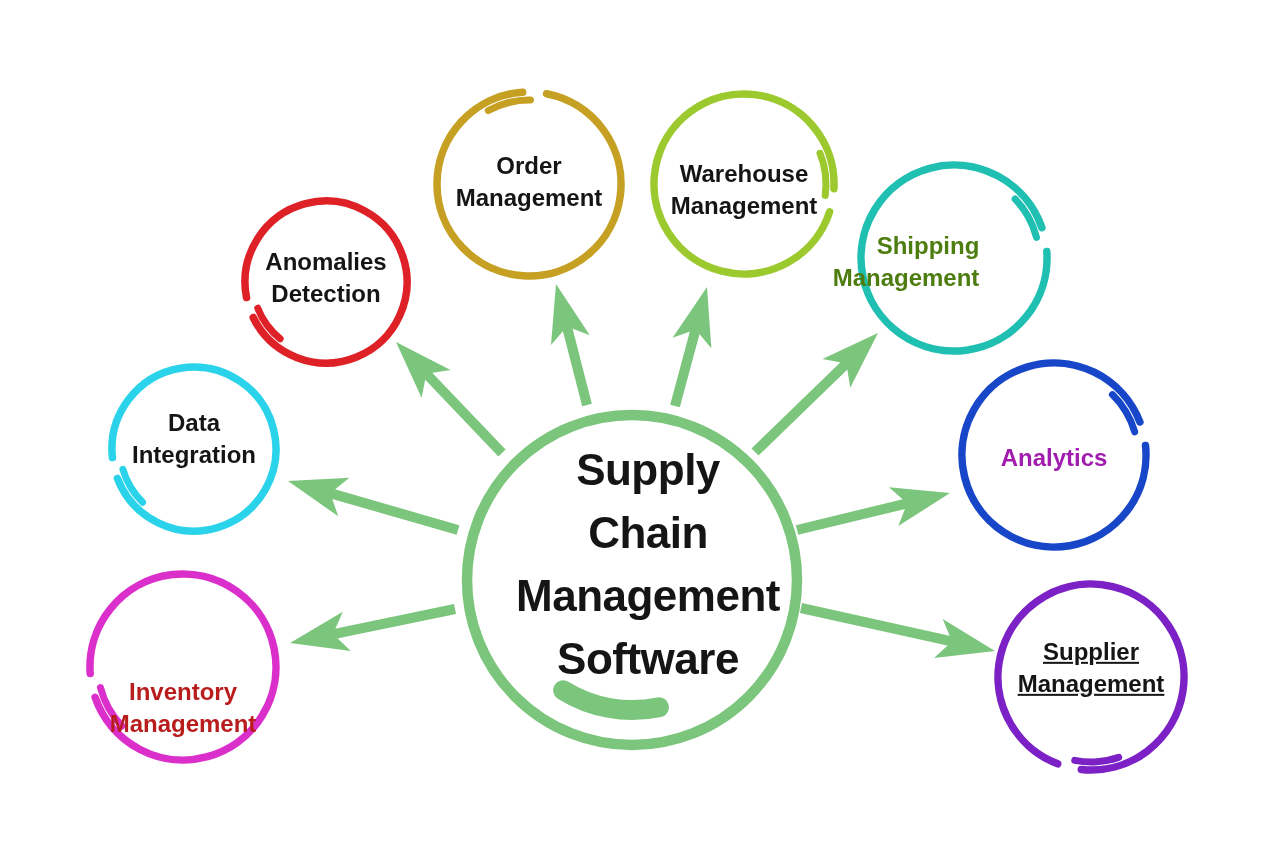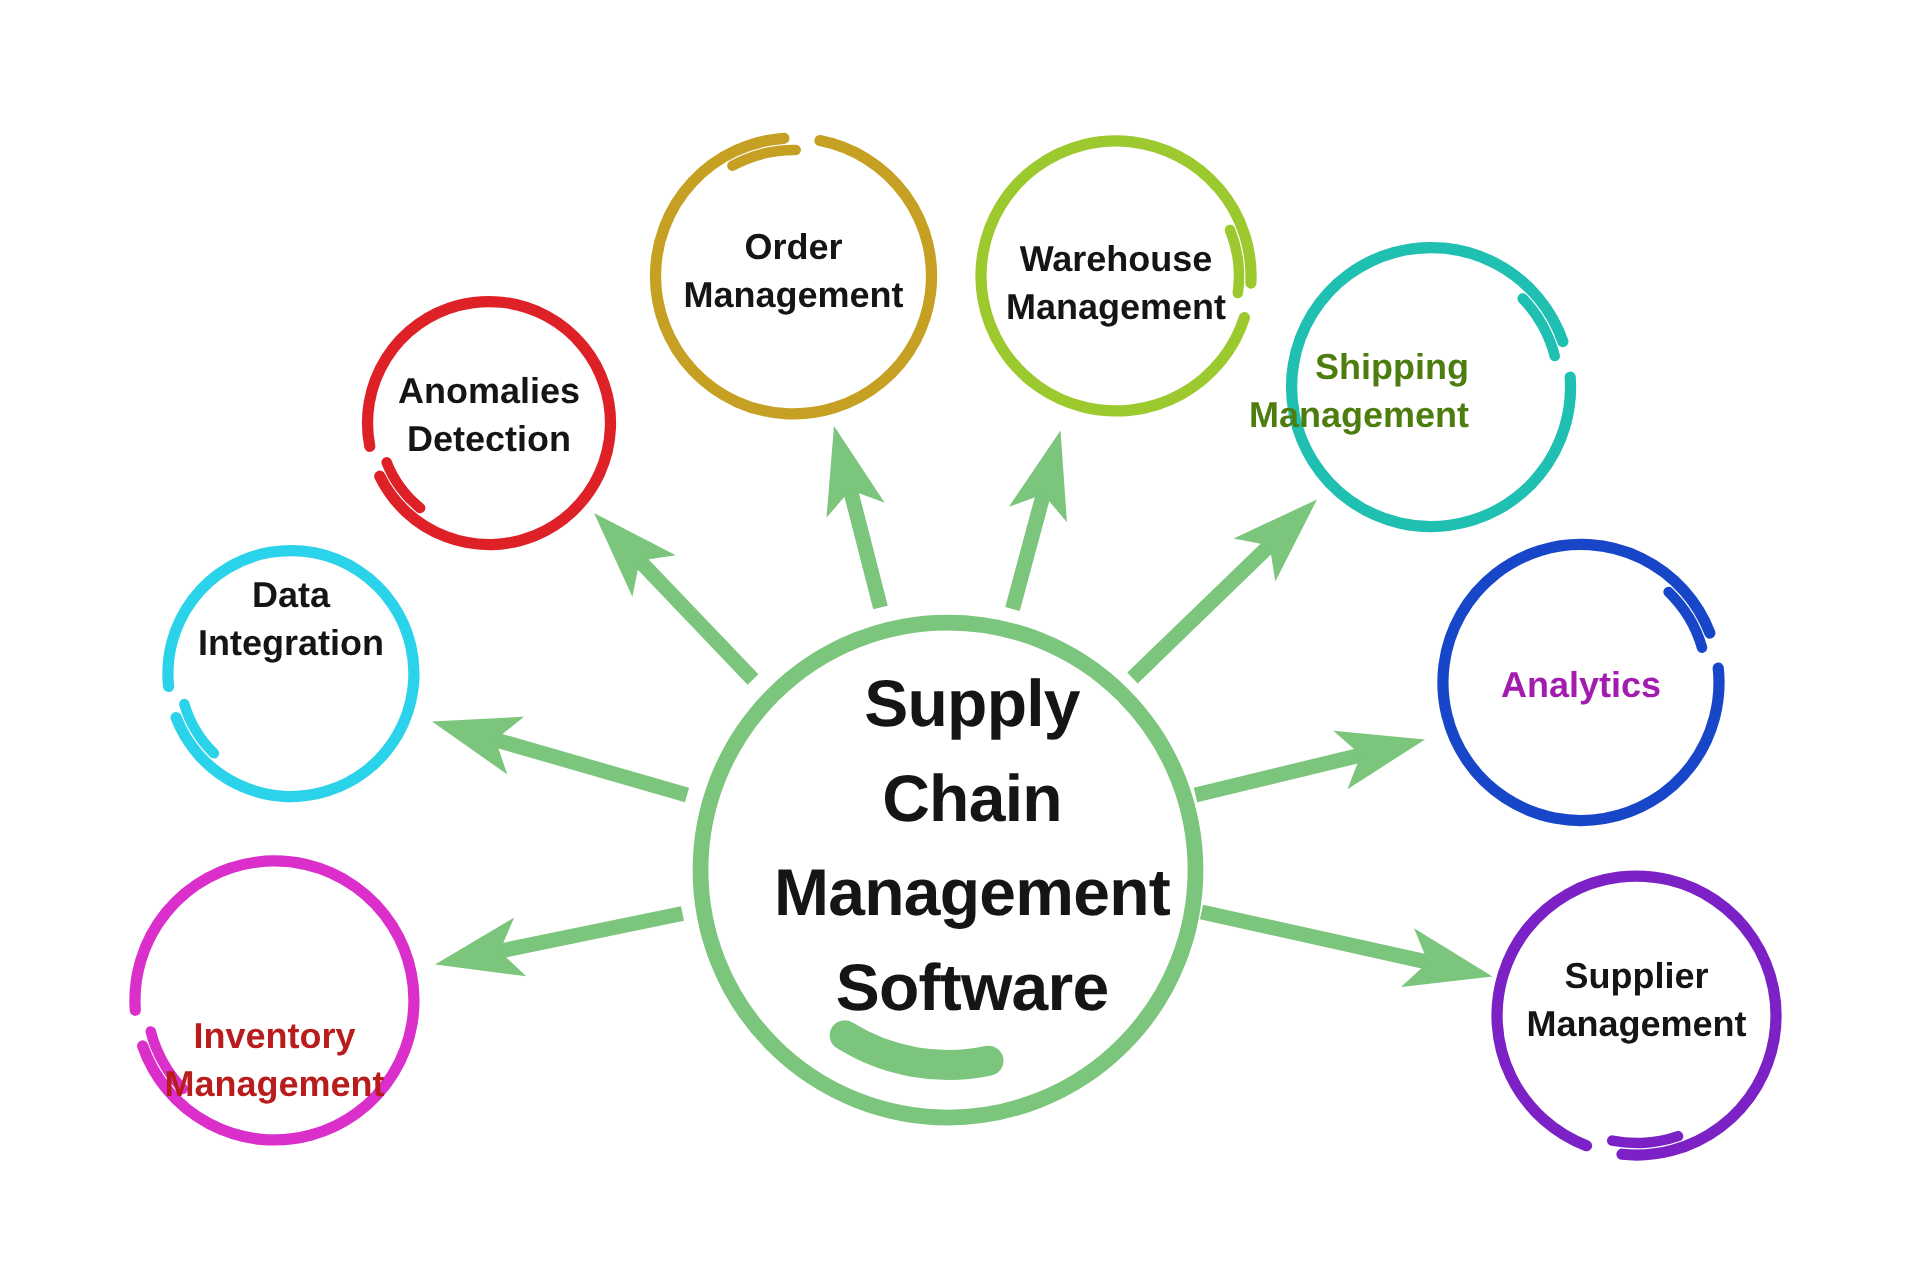--- a/index.html
+++ b/index.html
@@ -70,25 +70,25 @@
     </svg>
   <div id="label-layer">
       <div class="node-label" style="left: 529px; top: 182px; color: rgb(21, 21, 21);">Order
 Management</div>
       <div class="node-label" style="left: 744px; top: 190px; color: rgb(21, 21, 21); text-align: center;">Warehouse
 Management</div>
       <div class="node-label" style="left: 326px; top: 278px; color: rgb(21, 21, 21);">Anomalies
 Detection</div>
       <div class="node-label" style="left: 906px; top: 262px; color: #4d7c0f; text-align: right;">Shipping
 Management</div>
-      <div class="node-label" style="left: 194px; top: 414px; color: rgb(21, 21, 21);">Data
+      <div class="node-label" style="left: 194px; top: 439px; color: rgb(21, 21, 21);">Data
 Integration</div>
       <div class="node-label" style="left: 1054px; top: 458px; color: #a21caf;">Analytics</div>
       <div class="node-label" style="left: 183px; top: 708px; color: #b91c1c;">Inventory
 Management</div>
-      <div class="node-label" style="left: 1091px; top: 668px; color: rgb(21, 21, 21);">Supplier
+      <div class="node-label" style="left: 1091px; top: 668px; color: rgb(21, 21, 21); text-decoration: underline;">Supplier
 Management</div>
       <div class="node-label center-label" style="left: 632px; top: 565px; color: rgb(21, 21, 21);">Supply
 Chain
 Management
 Software</div>
     </div>
 </div>
 
 </body></html>

